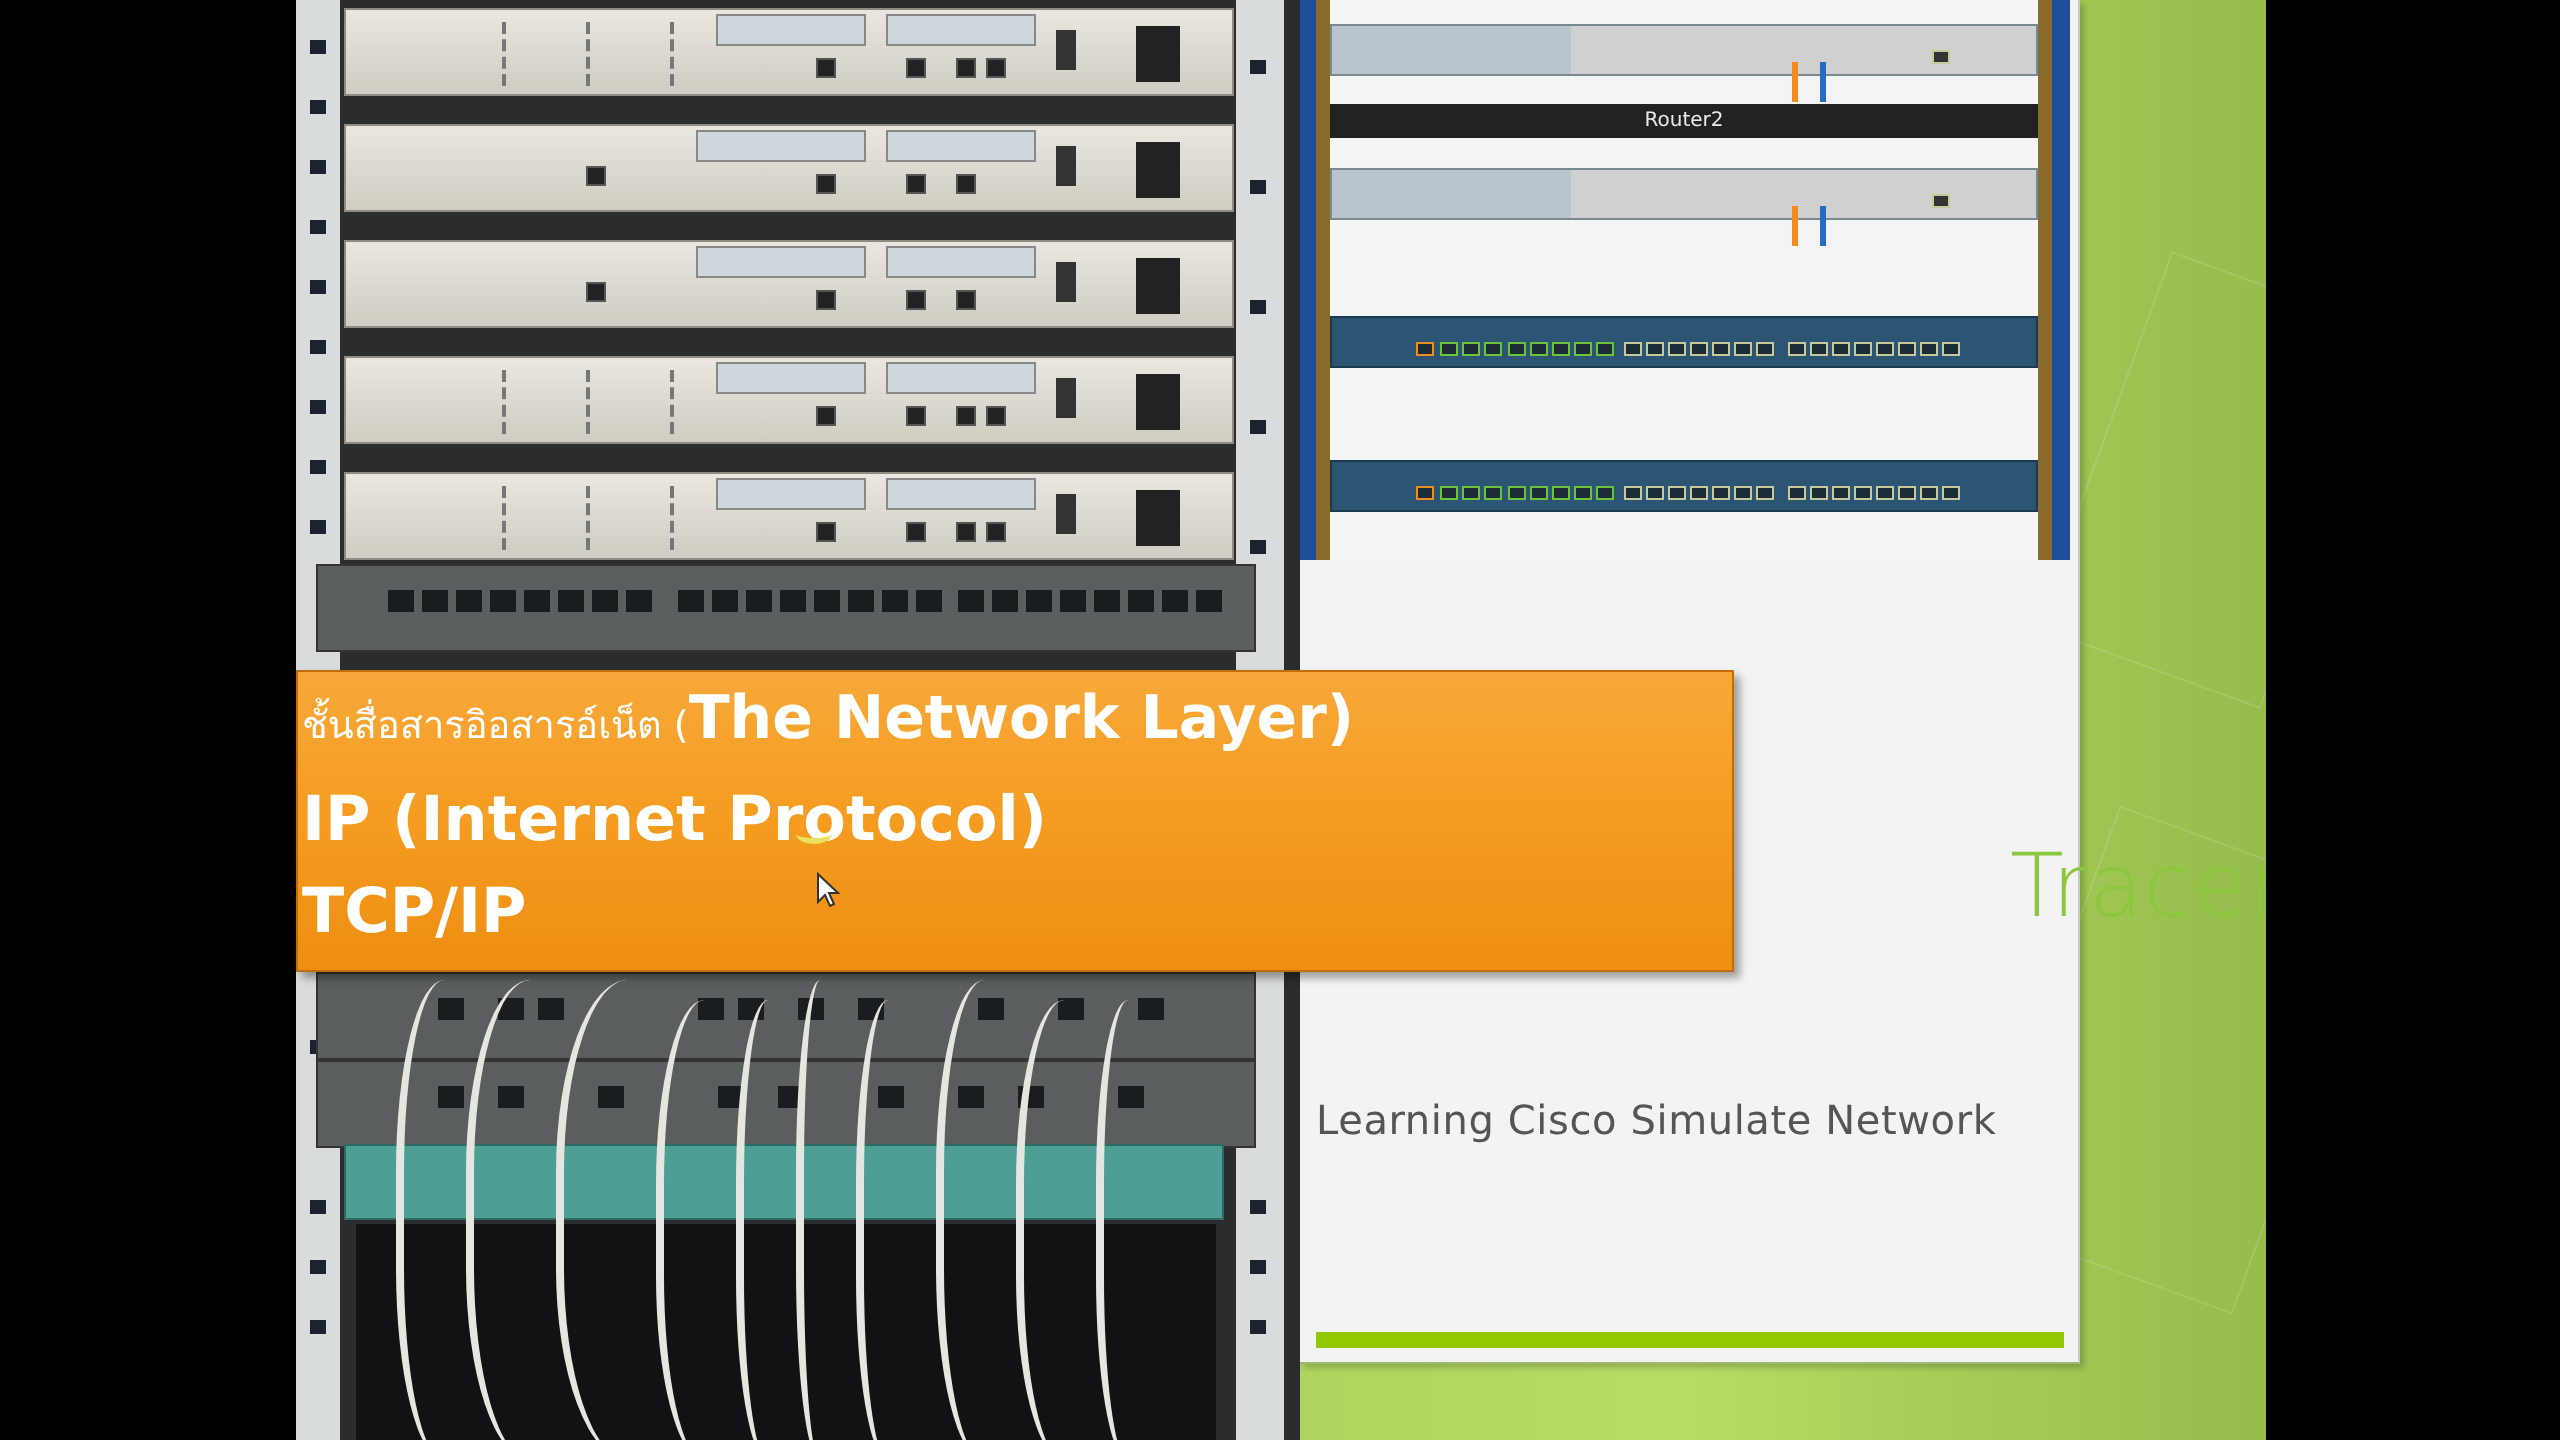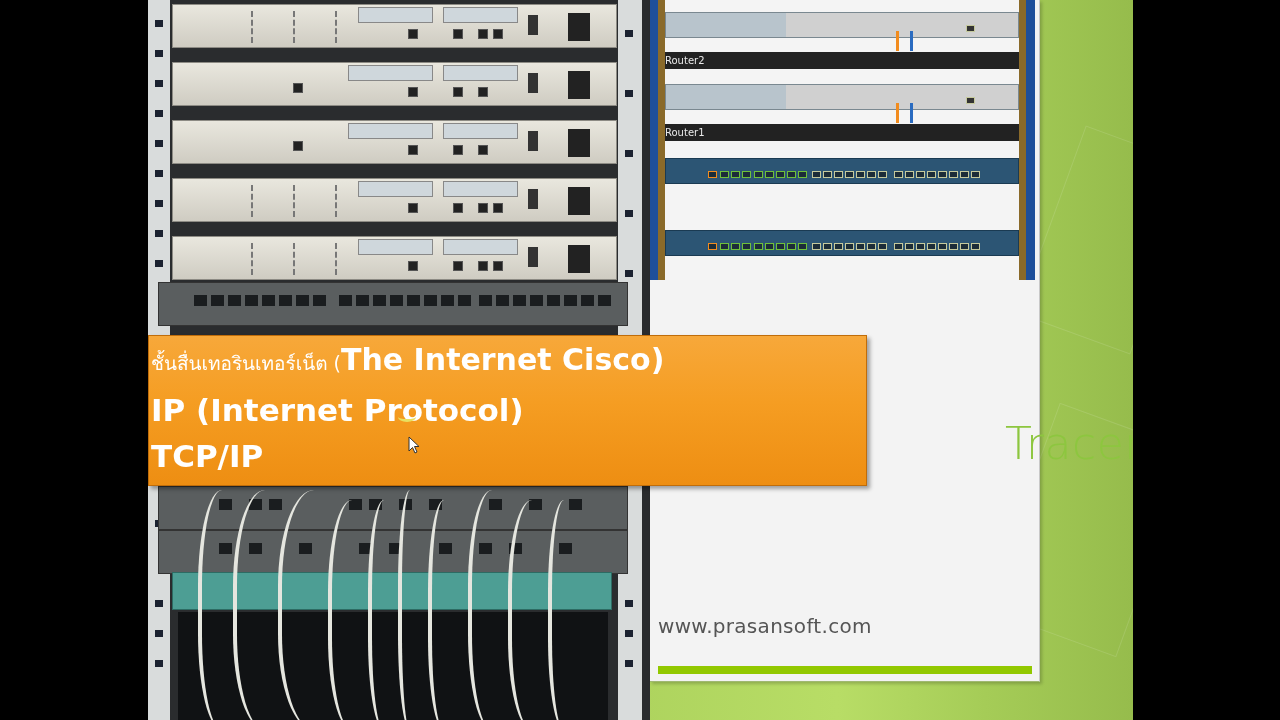--- a/index.html
+++ b/index.html
@@ -29,21 +29,21 @@
 
   
   .panel { position: absolute; left: 502px; top: 0; width: 390px; height: 682px; background: #f3f3f3; border-right: 1px solid #c8c8c8; border-bottom: 1px solid #9fb870; box-shadow: 2px 2px 3px rgba(0,0,0,0.2); }
   .pt { position: absolute; left: 0; top: 0; width: 385px; height: 280px; background: #1e4f9a; padding: 0 8px; }
   .pt .inner { position: absolute; left: 8px; top: 0; width: 368px; height: 280px; background: #f4f4f4; border-left: 7px solid #8a6a2a; border-right: 7px solid #8a6a2a; }
   .dev { position: absolute; left: 0; width: 354px; height: 26px; }
   .dev.router-pt { background: linear-gradient(90deg, #b8c4cc 0 34%, #d0d0d0 34% 100%); border: 1px solid #7a8890; }
   .dev.switch-pt { background: #2c5574; border: 1px solid #1a3a52; }
   .dev .cbl { position: absolute; top: 18px; width: 3px; height: 20px; }
   .dev .prt { position: absolute; top: 12px; width: 9px; height: 7px; background: #1c2c38; border: 1px solid #c5c99c; }
-  .lbl { position: absolute; left: 0; width: 354px; height: 17px; background: #222; color: #e9e9e9; font-size: 10px; line-height: 17px; font-family: "DejaVu Sans", sans-serif; }
+  .lbl { position: absolute; left: 0; width: 354px; height: 17px; background: #222; color: #e9e9e9; font-size: 10px; text-align: center; line-height: 17px; font-family: "DejaVu Sans", sans-serif; }
 
   .tracer { position: absolute; left: 355px; top: 418px; font-size: 44px; color: #8dc63f; font-family: "DejaVu Sans", sans-serif; font-weight: 300; letter-spacing: 0.5px; }
   .tagline { position: absolute; left: 8px; top: 548px; font-size: 20px; color: #555; font-family: "DejaVu Sans", sans-serif; letter-spacing: 0.3px; }
   .website { position: absolute; left: 8px; top: 614px; font-size: 20px; color: #555; font-family: "DejaVu Sans", sans-serif; letter-spacing: 0.3px; }
   .logo { position: absolute; left: 274px; top: 592px; width: 64px; height: 64px; background: #fff; display: flex; align-items: center; justify-content: center; }
   .logo .disc { width: 56px; height: 56px; border-radius: 50%; background: radial-gradient(circle at 40% 30%, #f2f2f2, #8a8a8a 70%, #444); border: 1px solid #555; position: relative; }
   .logo .pad { position: absolute; left: 13px; top: 26px; width: 30px; height: 16px; background: #1e1e1e; border-radius: 8px; }
   .logo .cord { position: absolute; left: 27px; top: 8px; width: 2px; height: 18px; background: #222; }
   .logo .ltxt { position: absolute; left: 2px; top: 20px; font-size: 7px; color: #fff; font-weight: bold; font-family: "DejaVu Sans", sans-serif; }
   .greenbar { position: absolute; left: 8px; top: 666px; width: 374px; height: 8px; background: #92c800; }
@@ -227,21 +227,20 @@
             <div class="cbl" style="left:244px;background:#2a6bc0"></div>
           <div class="prt" style="left:300px;background:#333"></div>
         </div>
         <div class="lbl" style="top:52px">Router2</div>
 
         <div class="dev router-pt" style="top:84px">
           <div class="cbl" style="left:230px;background:#f28c1e"></div>
             <div class="cbl" style="left:244px;background:#2a6bc0"></div>
           <div class="prt" style="left:300px;background:#333"></div>
         </div>
-        <div class="lbl" style="top:124px">Router1</div>
 
         <div class="dev switch-pt" style="top:158px">
           <div class="prt" style="left:42px;border-color:#f28c1e"></div>
             <div class="prt" style="left:54px;border-color:#6ec13a"></div>
             <div class="prt" style="left:65px;border-color:#6ec13a"></div>
             <div class="prt" style="left:76px;border-color:#6ec13a"></div>
             <div class="prt" style="left:88px;border-color:#6ec13a"></div>
             <div class="prt" style="left:99px;border-color:#6ec13a"></div>
             <div class="prt" style="left:110px;border-color:#6ec13a"></div>
             <div class="prt" style="left:121px;border-color:#6ec13a"></div>
@@ -286,27 +285,27 @@
             <div class="prt" style="left:261px"></div>
             <div class="prt" style="left:272px"></div>
             <div class="prt" style="left:283px"></div>
             <div class="prt" style="left:294px"></div>
             <div class="prt" style="left:305px"></div>
         </div>
       </div>
     </div>
 
     <div class="tracer">Tracer</div>
-    <div class="website">www.prasansoft.com</div>
+    <div class="tagline">Learning Cisco Simulate Network</div>
     <div class="greenbar"></div>
   </div>
 </div>
 
 <div class="callout">
-  <div class="line l1"><span class="th">ชั้นสื่นเทอรินเทอร์เน็ต (</span><span>The Internet Cisco)</span></div>
+  <div class="line l1"><span class="th">ชั้นสื่อสารอิอสารอ์เน็ต (</span><span>The Network Layer)</span></div>
   <div class="line l3">TCP/IP</div>
   <div class="line l2">IP (Internet Protocol)</div>
 </div>
 
 <div class="cursor-hl"></div>
 <svg class="cursor" viewBox="0 0 12 18">
   <path d="M1 1 L1 15 L4.5 11.5 L7 17 L9 16 L6.5 10.5 L11 10.5 Z" fill="#fff" stroke="#333" stroke-width="1"></path>
 </svg>
 
 </body></html>

